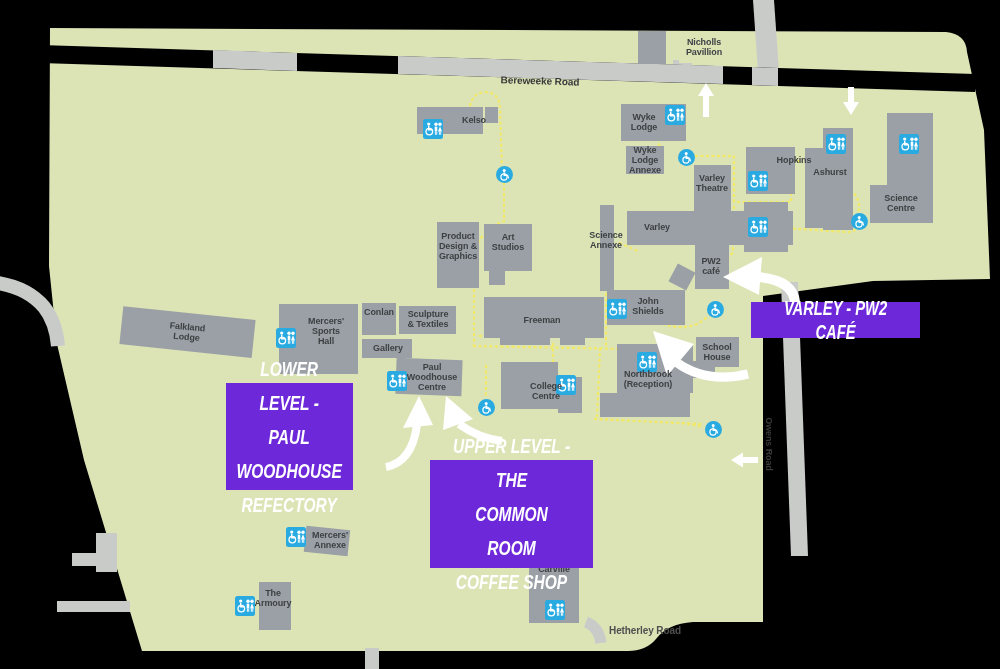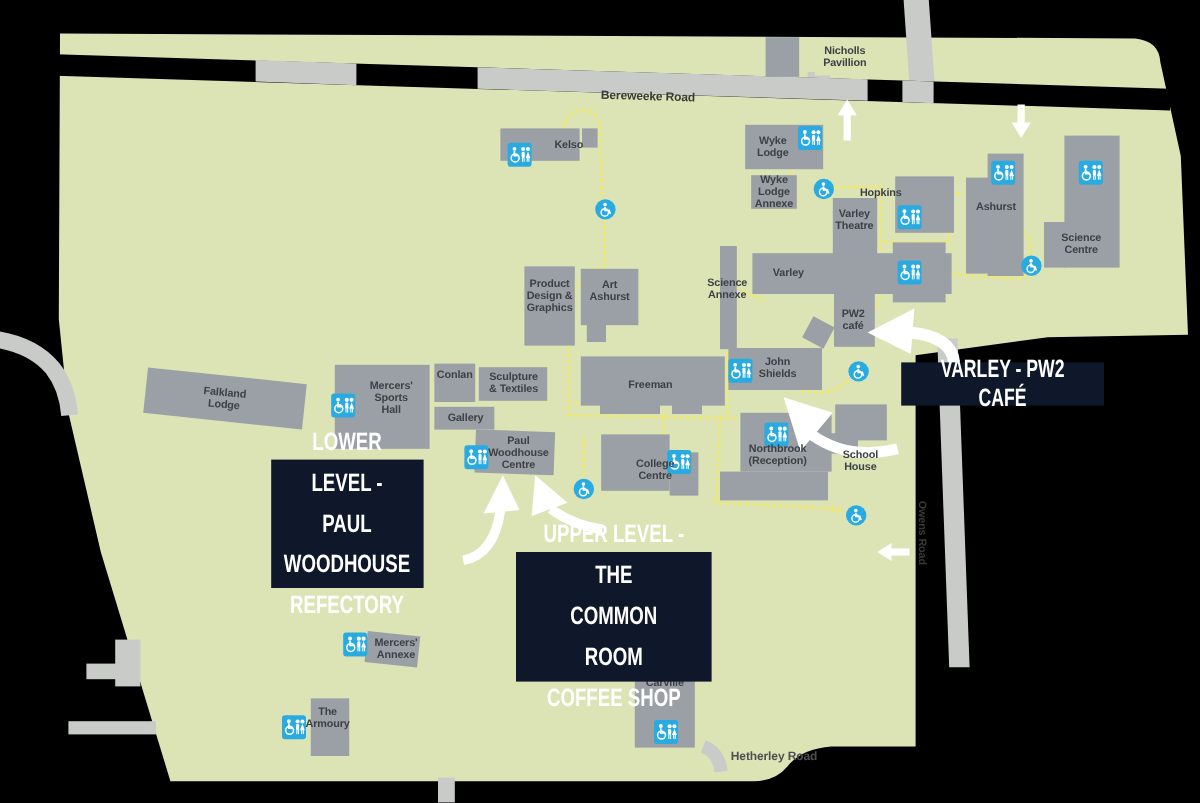--- a/index.html
+++ b/index.html
@@ -6,22 +6,22 @@
   #stage{position:relative;width:1000px;height:669px;background:#000;overflow:hidden;
          font-family:"Liberation Sans",sans-serif;}
   #mapsvg{position:absolute;left:0;top:0;}
   .lbl{position:absolute;transform:translate(-50%,-50%);
        font:bold 9px/1.12 "Liberation Sans",sans-serif;color:#3d4144;
        text-align:center;white-space:pre-line;letter-spacing:-0.1px;pointer-events:none;}
   .road-lbl{color:#3a3a3a;font-size:10px;}
   .rot90{transform:translate(-50%,-50%) rotate(90deg);}
   .rot2{transform:translate(-50%,-50%) rotate(1.7deg);}
   .rot5{transform:translate(-50%,-50%) rotate(5deg);}
-  .callout{position:absolute;background:#0f172a;color:#fff;display:flex;
-           align-items:center;justify-content:center;text-align:center;}
+  .callout{position:absolute;background:#6d28d9;color:#fff;display:flex;
+           align-items:center;justify-content:center;text-align:center;font-style:italic;}
   .callout .t{white-space:pre-line;font-weight:bold;}
   .c1 .t{font-size:21px;transform:scaleX(.70);}
   .c2 .t{font-size:21px;transform:scaleX(.70);}
   .c3 .t{font-size:21px;line-height:34px;transform:scaleX(.74);}
 </style>
 </head>
 <body>
 
 <div id="stage">
 
@@ -169,56 +169,56 @@
 </svg>
 
 <div class="lbl" style="left:672px;top:47px;margin-left:32px;">Nicholls
 Pavillion</div>
 <div class="lbl" style="left:456px;top:120px;padding-left:36px;">Kelso</div>
 <div class="lbl" style="left:644px;top:122px;">Wyke
 Lodge</div>
 <div class="lbl" style="left:645px;top:160px;">Wyke
 Lodge
 Annexe</div>
-<div class="lbl" style="left:734px;top:160px;">Hopkins</div>
+<div class="lbl" style="left:794px;top:160px;">Hopkins</div>
 <div class="lbl" style="left:830px;top:172px;">Ashurst</div>
 <div class="lbl" style="left:901px;top:203px;">Science
 Centre</div>
 <div class="lbl" style="left:712px;top:183px;">Varley
 Theatre</div>
 <div class="lbl" style="left:657px;top:227px;">Varley</div>
 <div class="lbl" style="left:711px;top:266px;">PW2
 café</div>
 <div class="lbl" style="left:606px;top:240px;">Science
 Annexe</div>
 <div class="lbl" style="left:458px;top:246px;">Product
 Design &amp;
 Graphics</div>
 <div class="lbl" style="left:508px;top:242px;">Art
-Ashurst</div>
+Studios</div>
 <div class="lbl" style="left:542px;top:320px;">Freeman</div>
 <div class="lbl" style="left:648px;top:306px;">John
 Shields</div>
 <div class="lbl" style="left:379px;top:312px;">Conlan</div>
 <div class="lbl" style="left:428px;top:319px;">Sculpture
 &amp; Textiles</div>
 <div class="lbl" style="left:388px;top:348px;">Gallery</div>
 <div class="lbl" style="left:326px;top:331px;">Mercers'
 Sports
 Hall</div>
 <div class="lbl rot5" style="left:187px;top:332px;">Falkland
 Lodge</div>
 <div class="lbl" style="left:432px;top:377px;">Paul
 Woodhouse
 Centre</div>
 <div class="lbl" style="left:530px;top:391px;margin-left:16px;">College
 Centre</div>
 <div class="lbl" style="left:648px;top:379px;">Northbrook
 (Reception)</div>
-<div class="lbl" style="left:717px;top:352px;margin-top:32px;">School
+<div class="lbl" style="left:717px;top:352px;">School
 House</div>
 <div class="lbl" style="left:330px;top:540px;">Mercers'
 Annexe</div>
 <div class="lbl" style="left:273px;top:598px;">The
 Armoury</div>
 <div class="lbl" style="left:554px;top:569px;">Carville</div>
 
 <div class="lbl road-lbl rot2" style="left:540px;top:81px;">Bereweeke Road</div>
 <div class="lbl road-lbl" style="left:645px;top:631px;color:#4f4f4f;">Hetherley Road</div>
 <div class="lbl road-lbl rot90" style="left:769px;top:444px;font-size:9px;">Owens Road</div>

